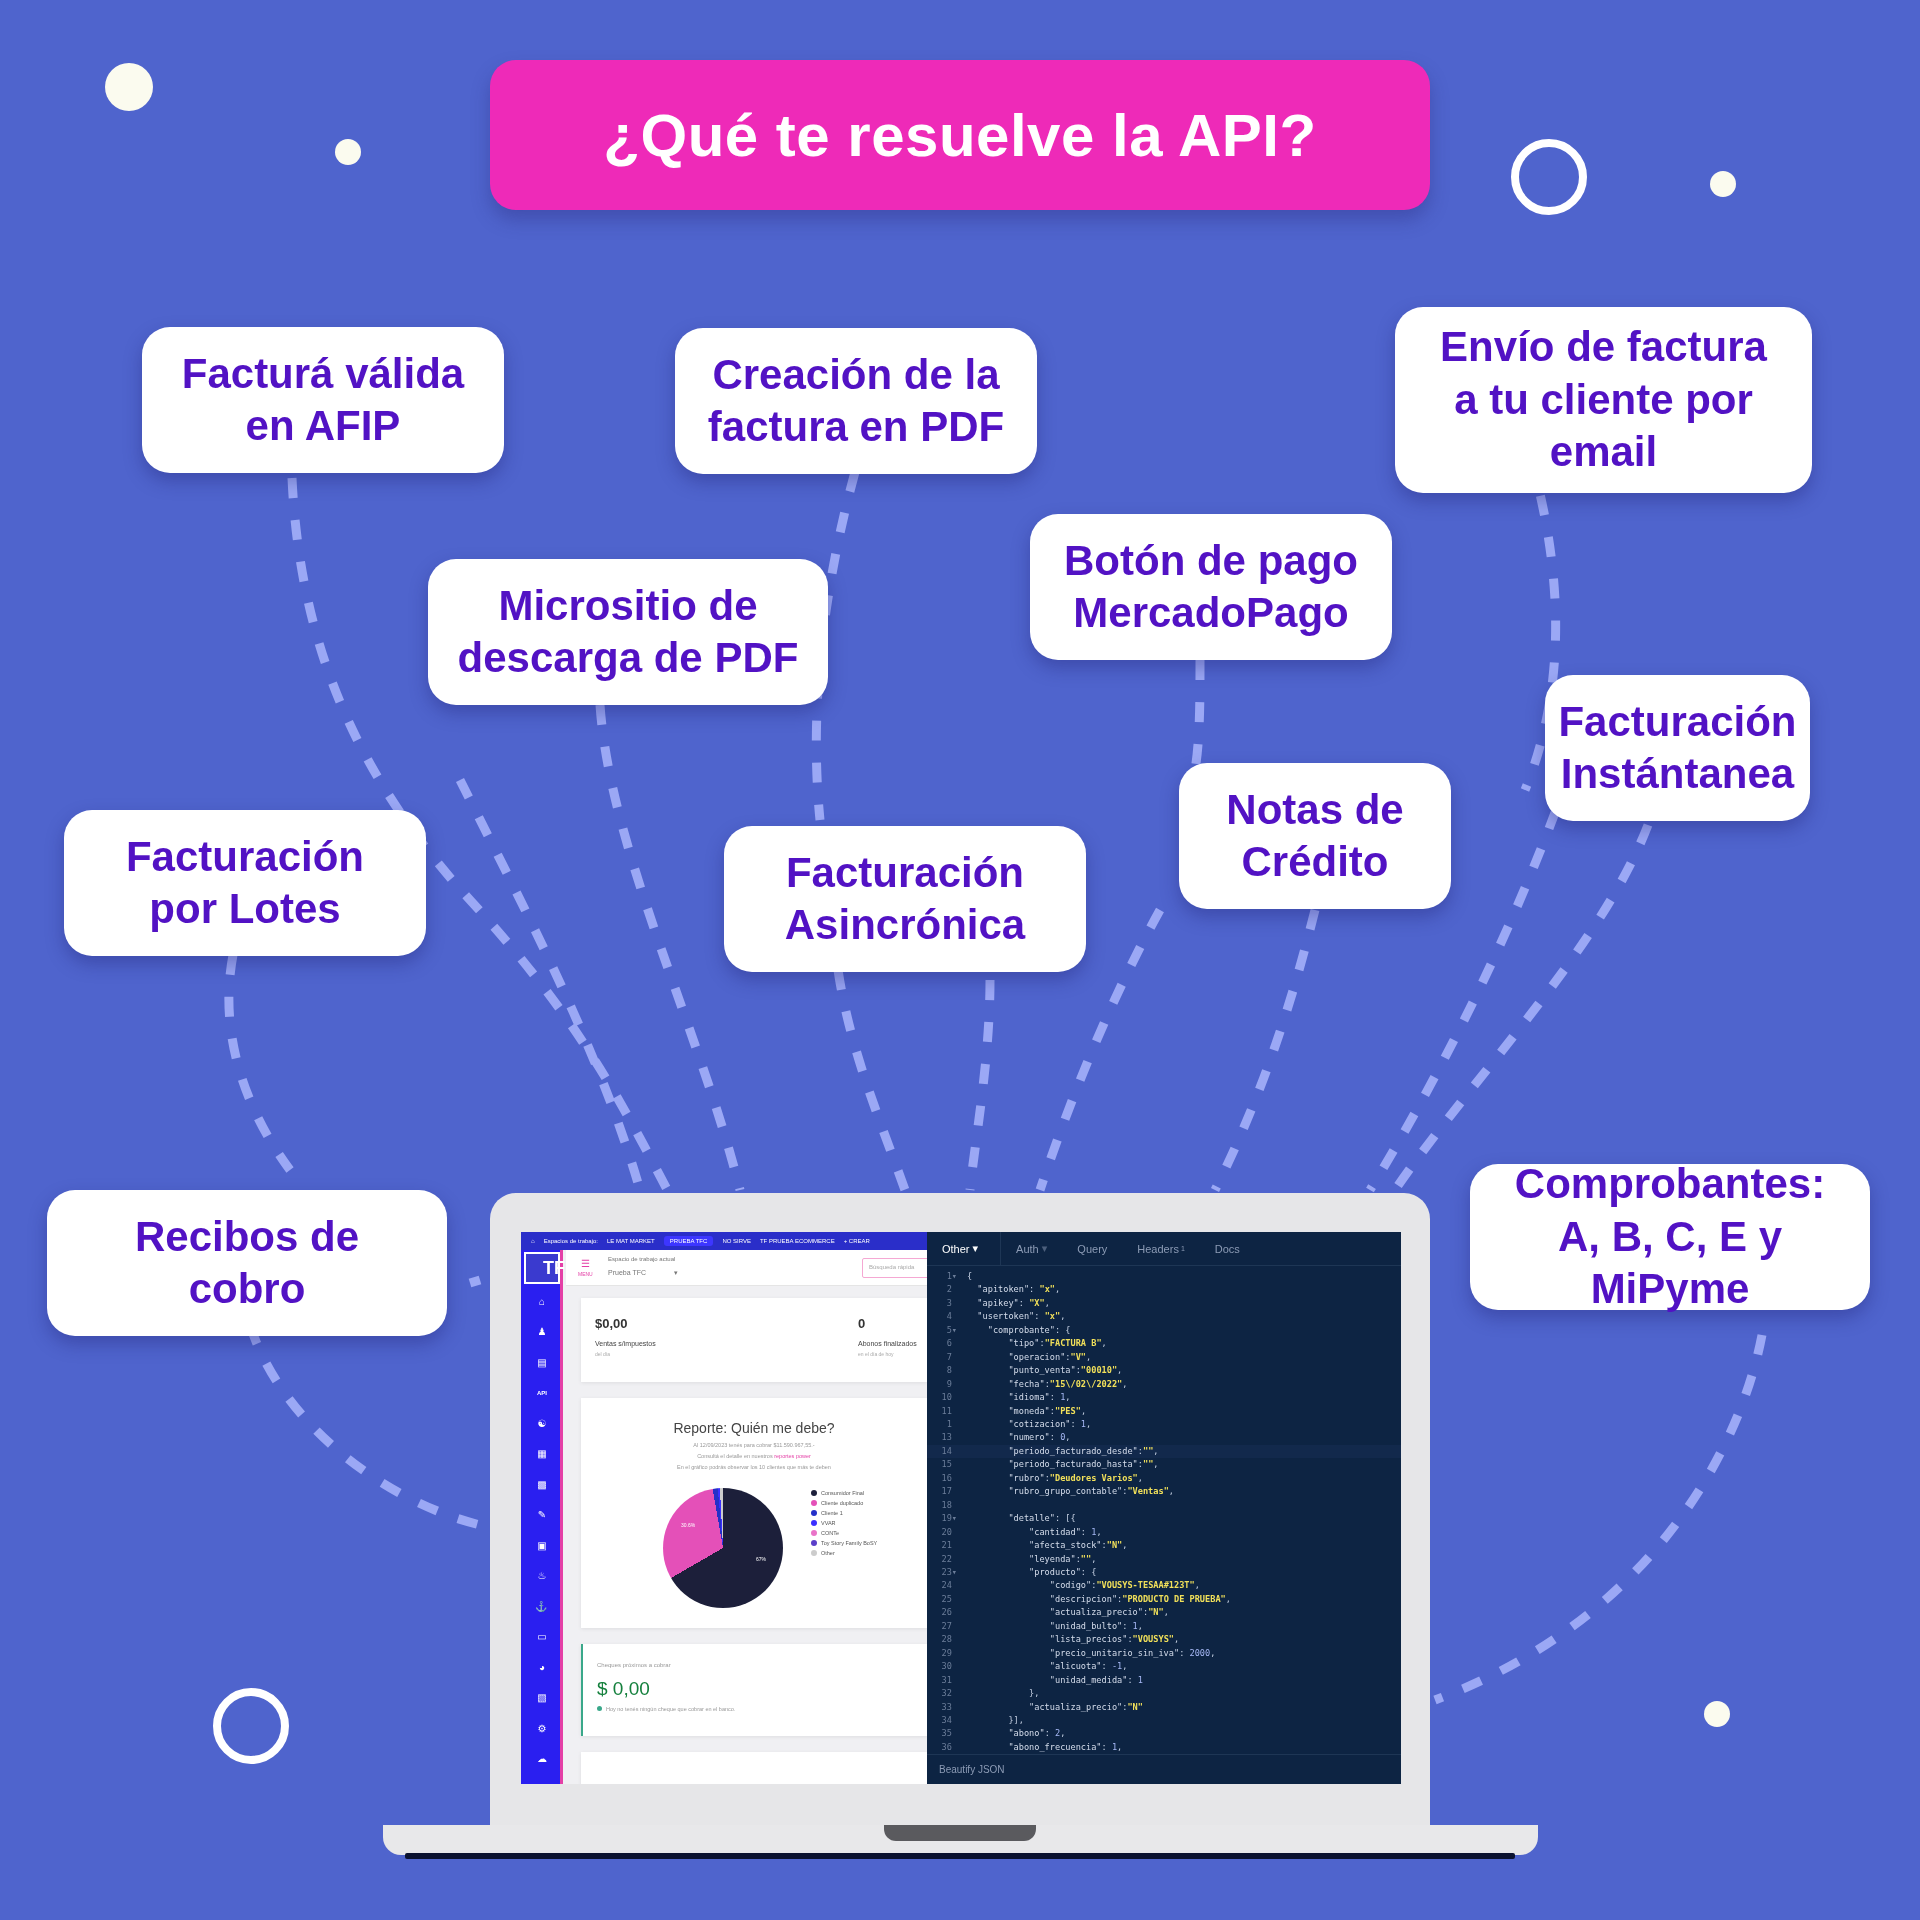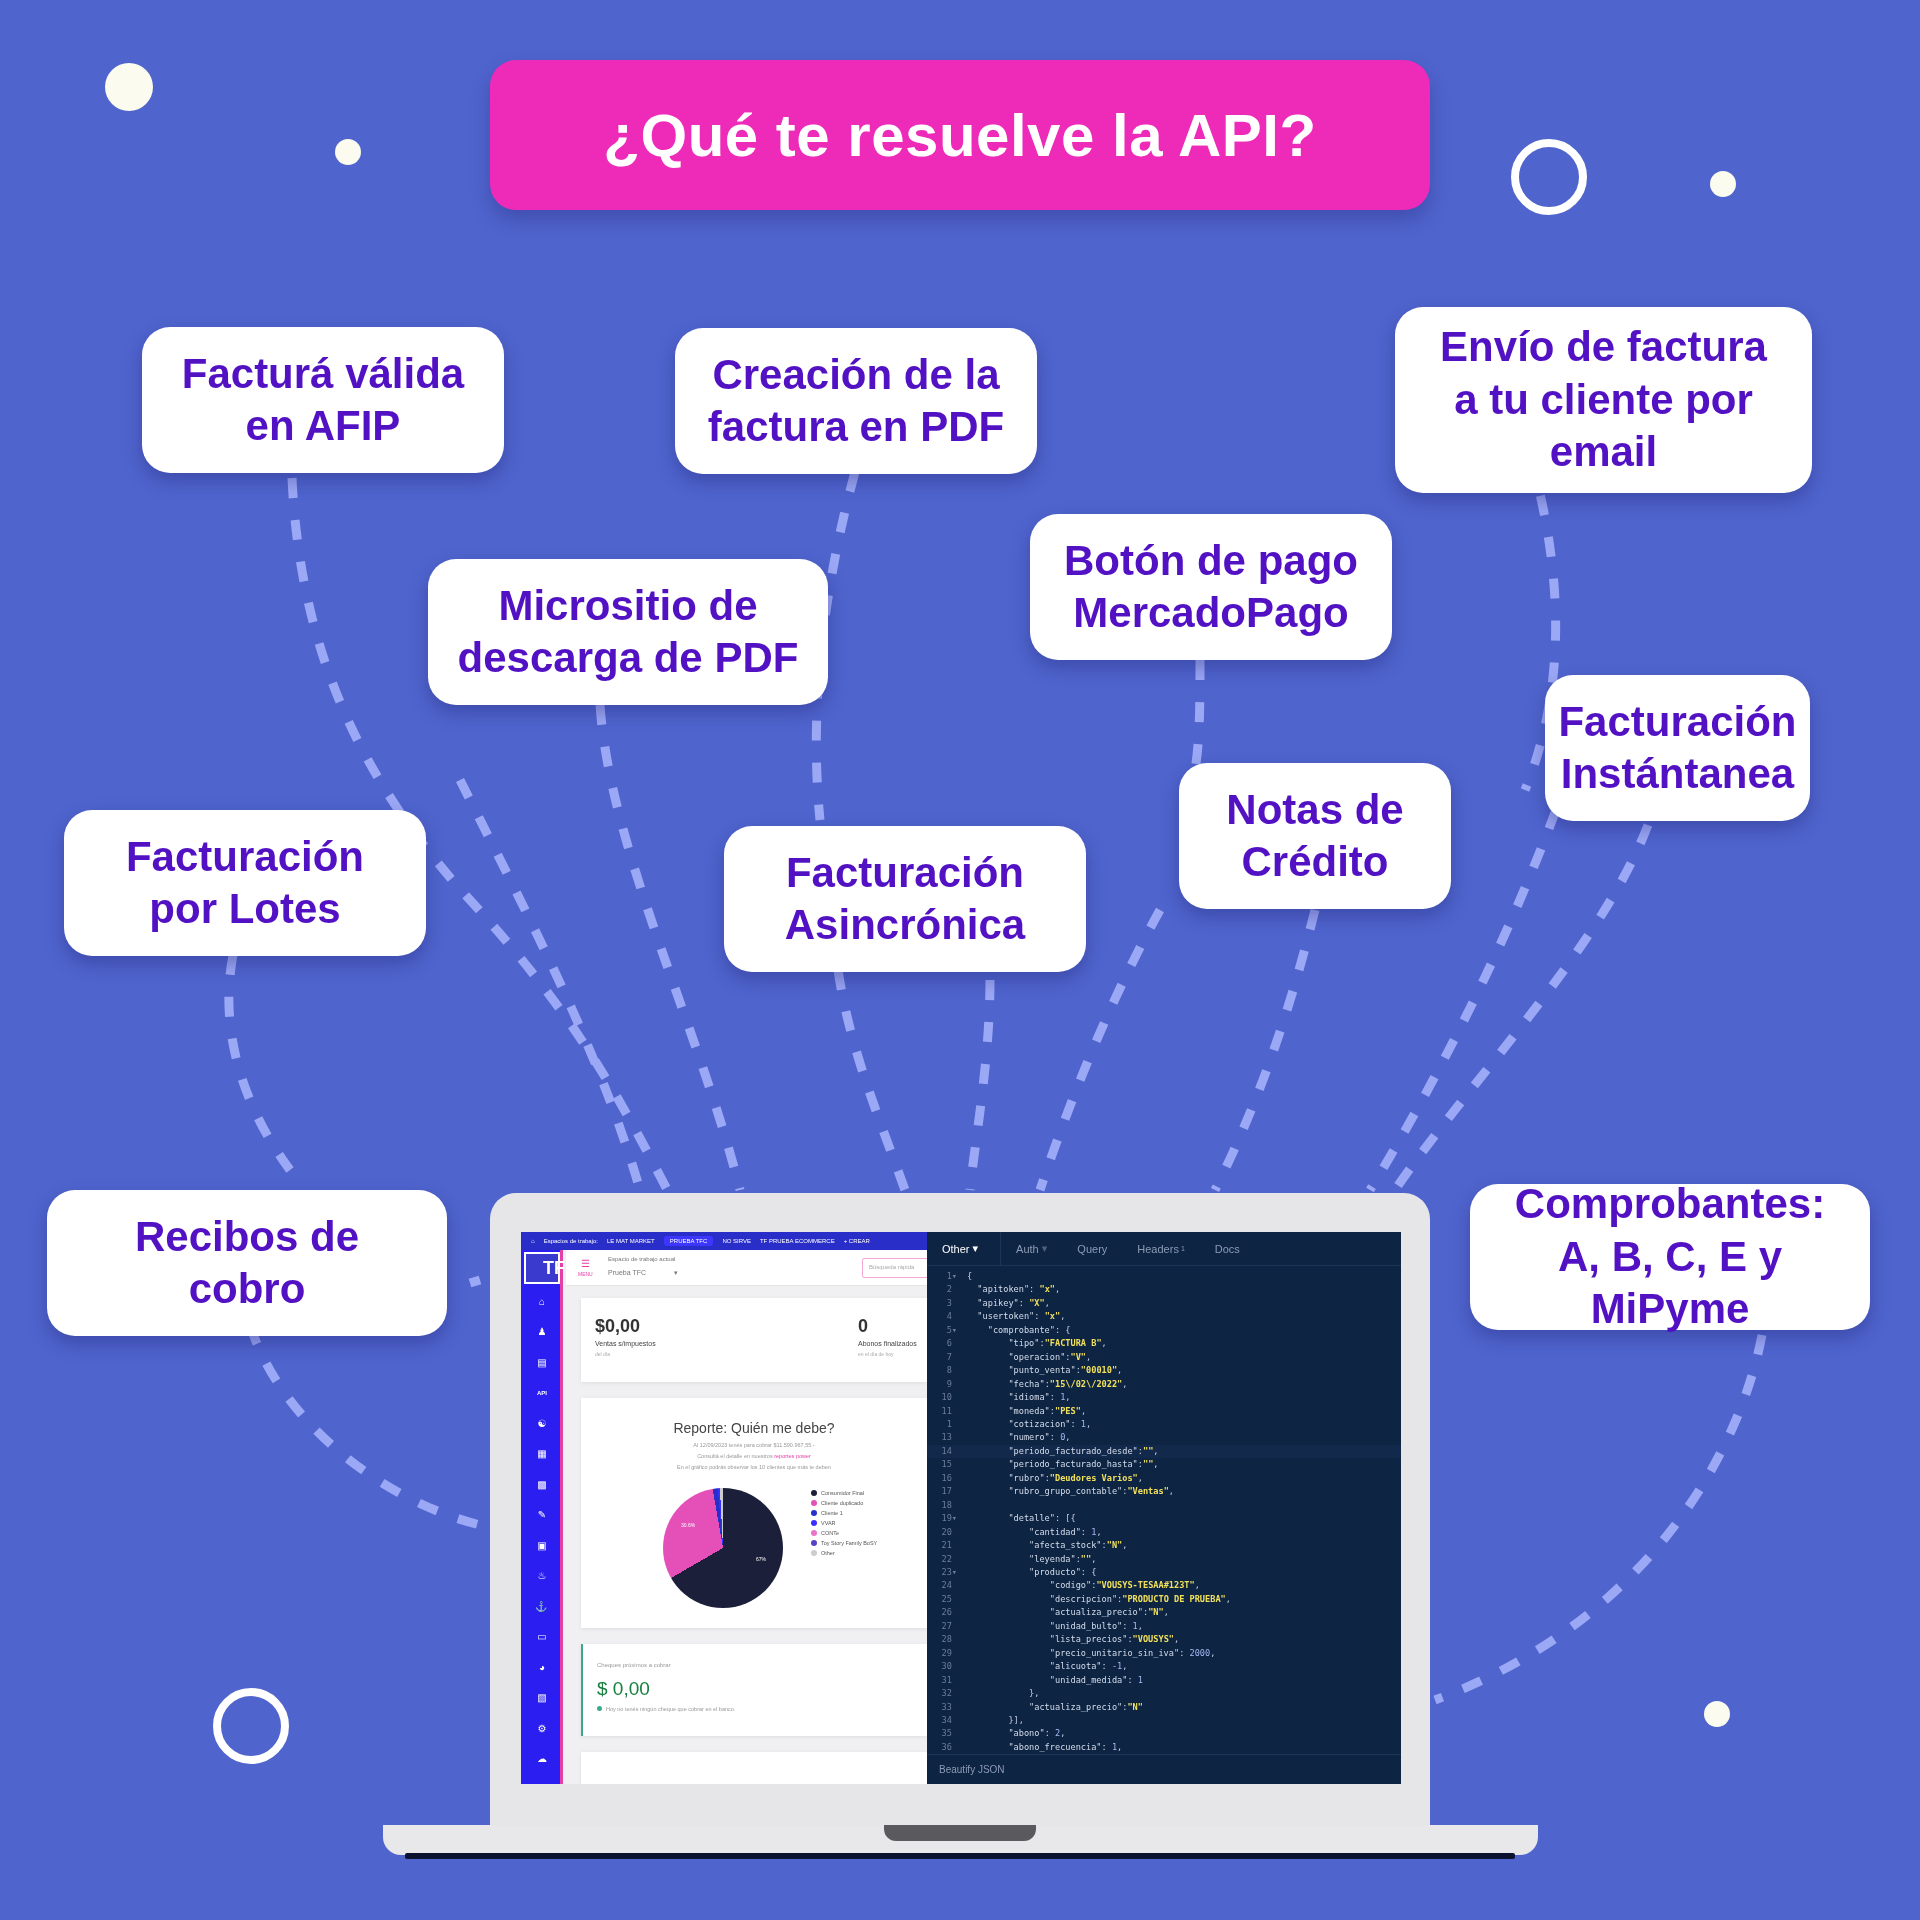--- a/index.html
+++ b/index.html
@@ -73,21 +73,21 @@
   .menu-btn { position: absolute; left: 12px; top: 7px; color: #E43FA6; font-size: 5px; text-align: center; line-height: 1.4; }
   .menu-btn .bars { font-size: 10px; }
   .ws-label { position: absolute; left: 42px; top: 6px; font-size: 6px; color: #777; }
   .ws-select { position: absolute; left: 42px; top: 19px; font-size: 7px; color: #777; }
   .ws-select span.caret { margin-left: 28px; }
   .dash-search {
     position: absolute; left: 296px; top: 8px; width: 90px; height: 20px;
     border: 1px solid #F5A8D3; border-radius: 2px; font-size: 6px; color: #aaa; padding: 5px 6px;
   }
   .panel { position: absolute; background: #fff; box-shadow: 0 1px 4px rgba(0,0,0,0.08); }
-  .stat-val { position: absolute; font-size: 18px; color: #333; font-weight: 700; }
+  .stat-val { position: absolute; font-size: 13px; color: #333; font-weight: 700; }
   .stat-lbl { position: absolute; font-size: 7px; color: #444; }
   .stat-sub { position: absolute; font-size: 5px; color: #aaa; }
 
   .report-title { position: absolute; left: 0; width: 100%; top: 22px; text-align: center; font-size: 14px; color: #444; }
   .report-line { position: absolute; left: 0; width: 100%; text-align: center; font-size: 5.5px; color: #999; }
   .report-line .link { color: #E43FA6; }
   .pie { position: absolute; left: 82px; top: 90px; width: 120px; height: 120px; border-radius: 50%;
     background: conic-gradient(#1C1F3A 0deg 240deg, #E450B8 240deg 350deg, #2530C8 350deg 355deg, #3b2fff 355deg 357deg, #cccccc 357deg 360deg); }
   .pie-lbl { position: absolute; font-size: 5px; color: #fff; }
   .legend { position: absolute; left: 230px; top: 90px; }
@@ -163,21 +163,21 @@
 <div class="card" style="left:1545px;top:675px;width:265px;height:146px;">Facturación
 Instántanea</div>
 <div class="card" style="left:64px;top:810px;width:362px;height:146px;">Facturación
 por Lotes</div>
 <div class="card" style="left:724px;top:826px;width:362px;height:146px;">Facturación
 Asincrónica</div>
 <div class="card" style="left:1179px;top:763px;width:272px;height:146px;">Notas de
 Crédito</div>
 <div class="card" style="left:47px;top:1190px;width:400px;height:146px;">Recibos de
 cobro</div>
-<div class="card" style="left:1470px;top:1164px;width:400px;height:146px;margin-top:20px;">Comprobantes:
+<div class="card" style="left:1470px;top:1164px;width:400px;height:146px;">Comprobantes:
 A, B, C, E y MiPyme</div>
 
 <div class="laptop-lid"></div>
 <div class="laptop-base"></div>
 <div class="laptop-notch"></div>
 <div class="laptop-shadow"></div>
 
 <div class="screen">
 
   <div class="dash">

